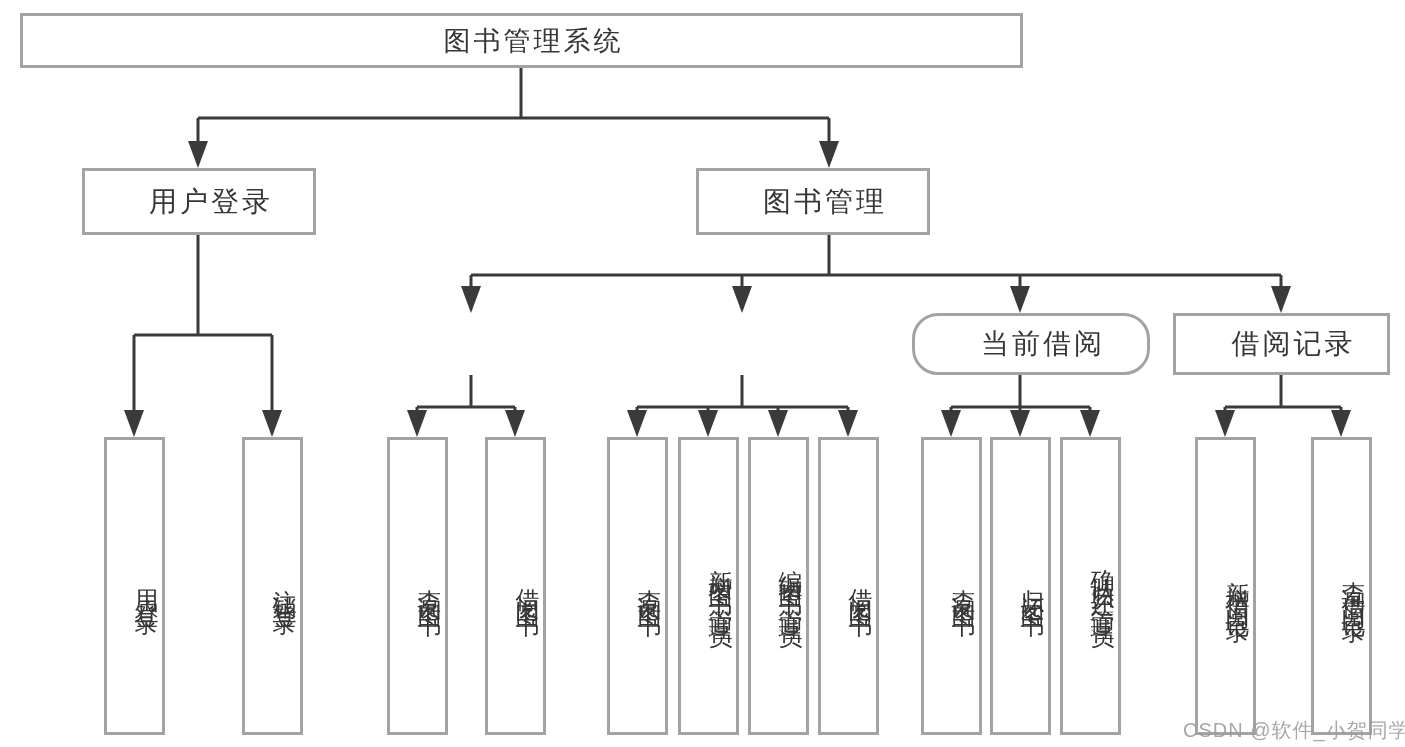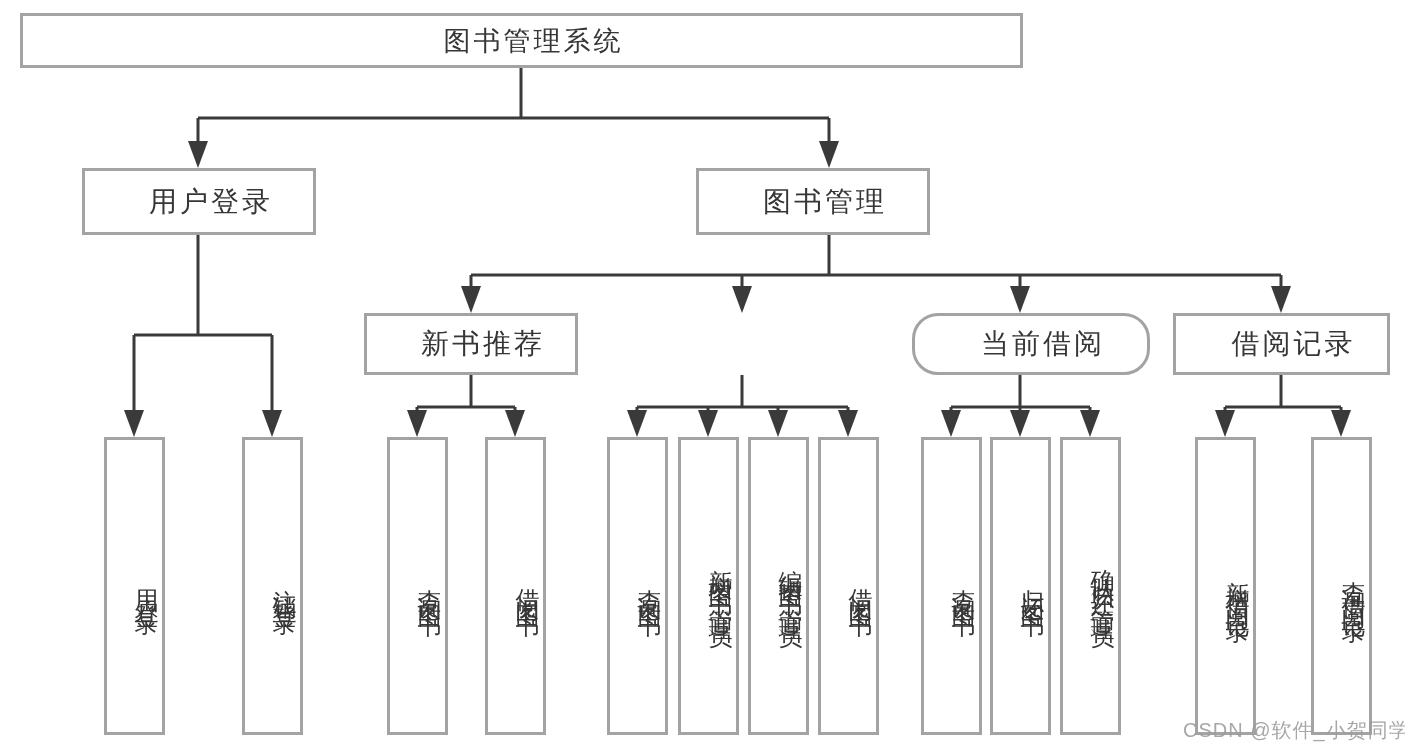--- a/index.html
+++ b/index.html
@@ -83,23 +83,20 @@
     <span>图书管理系统</span>
   </div>
 
   <div class="node node-h node-l2" style="left:82px;">
     <span>用户登录</span>
   </div>
   <div class="node node-h node-l2" style="left:696px;">
     <span>图书管理</span>
   </div>
 
-  <div class="node node-h node-l3" style="left:364px;width:214px;">
-    <span>新书推荐</span>
-  </div>
   <div class="node node-h node-l3" style="left:912px;width:238px;border-radius:26px;">
     <span>当前借阅</span>
   </div>
   <div class="node node-h node-l3" style="left:1173px;width:217px;">
     <span>借阅记录</span>
   </div>
 
   <div class="node leaf" style="left:104px;">
     <span class="vtext">用户登录</span>
   </div>

